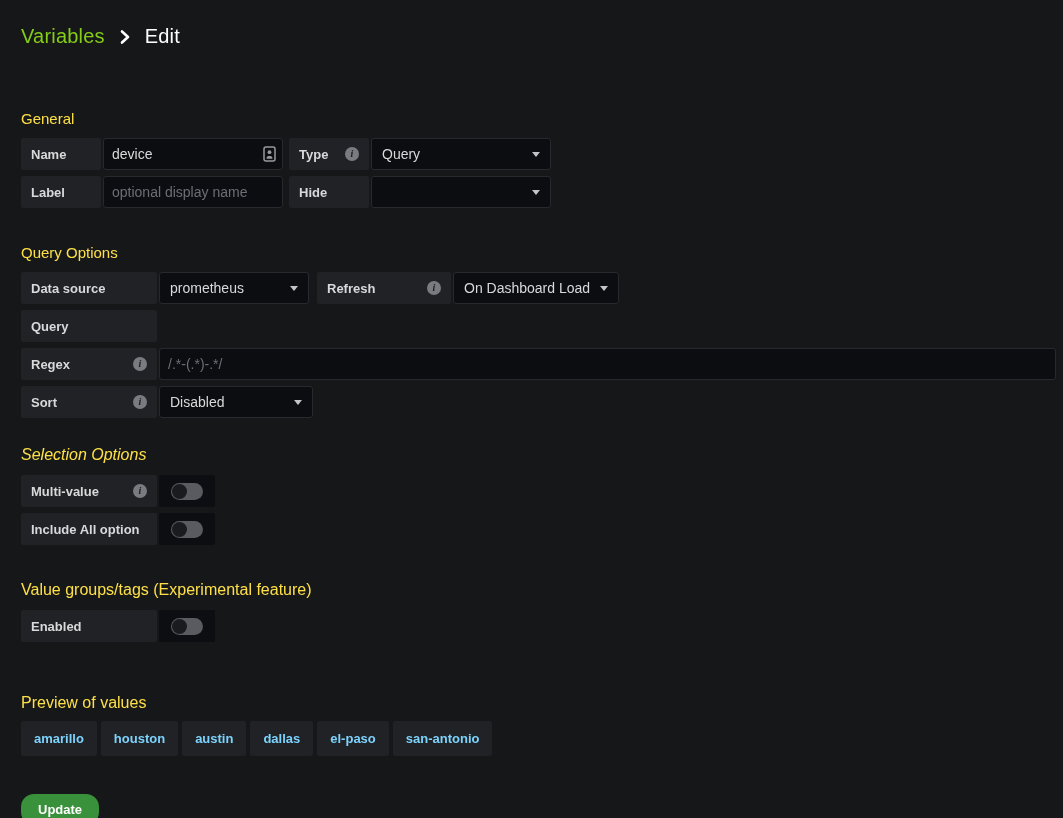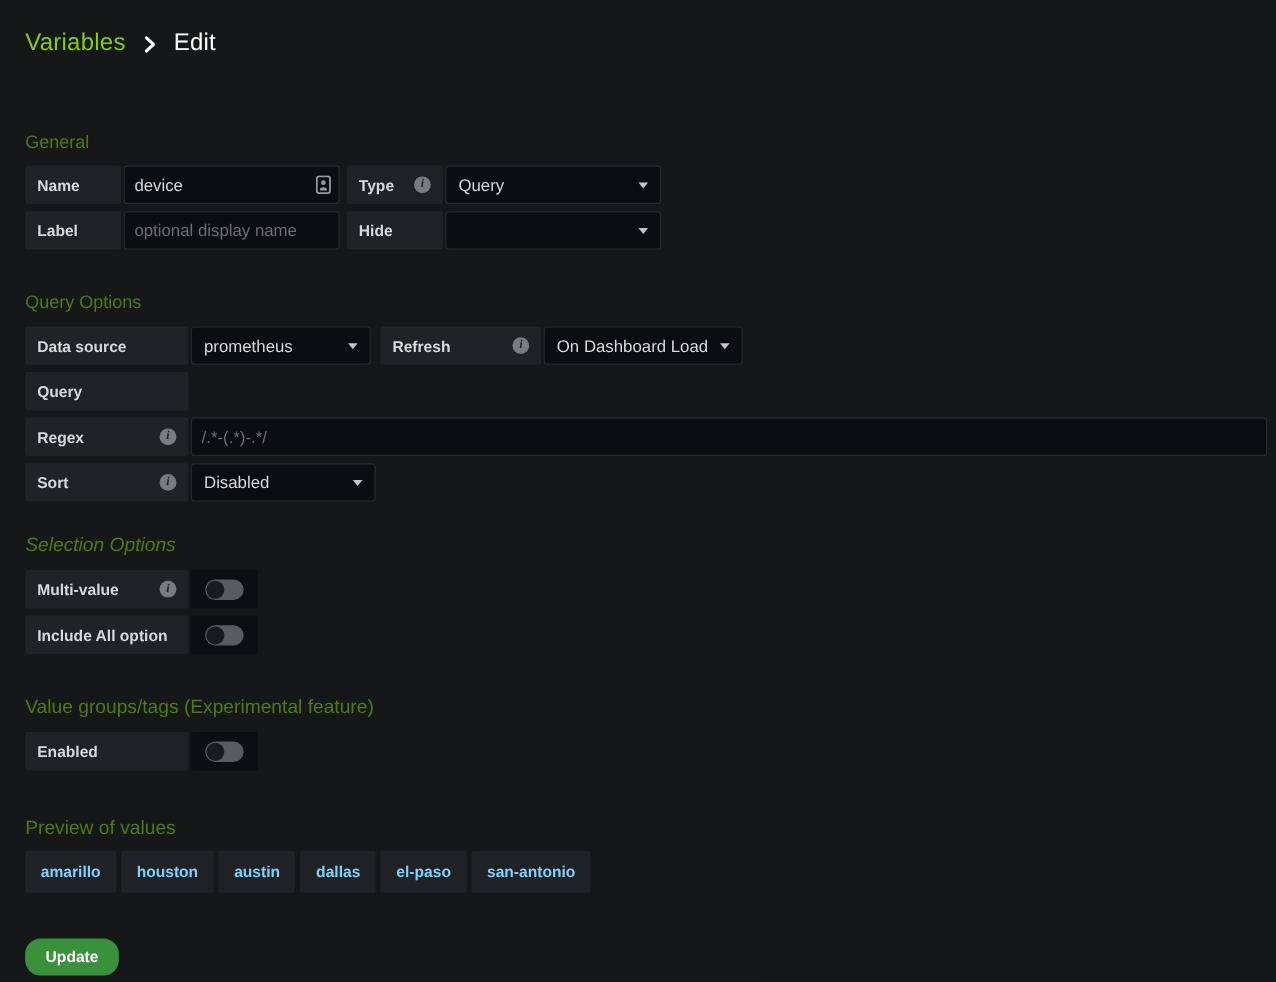--- a/index.html
+++ b/index.html
@@ -11,28 +11,28 @@
     padding: 22px 0 0 21px;
   }
 
   
   .breadcrumb { display: flex; align-items: center; height: 28px; }
   .crumb { font-size: 20px; letter-spacing: 0.2px; color: #84cc16; cursor: pointer; }
   .crumb.current { color: #ffffff; text-align: center; }
   .crumb-chevron { margin: 2px 12px 0 12px; display: inline-flex; }
 
   
-  .section-title { font-weight: 400; color: #4d7c0f; margin-bottom: 11px; }
+  .section-title { font-weight: 400; color: #fde047; margin-bottom: 11px; }
   .st-sm { font-size: 15px; }
   .st-lg { font-size: 16px; }
   .mt-general { margin-top: 60px; }
   .mt-query   { margin-top: 36px; }
   .mt-sel     { margin-top: 28px; font-style: italic; }
   .mt-vg      { margin-top: 36px; }
-  .mt-prev    { margin-top: 40px; }
+  .mt-prev    { margin-top: 52px; }
 
   
   .form-row { display: flex; align-items: stretch; height: 32px; margin-bottom: 6px; }
   .form-label {
     background: #202226;
     border-radius: 2px;
     display: flex; align-items: center; justify-content: space-between;
     padding: 0 10px;
     font-size: 13px; font-weight: 600; color: #d8d9da;
     margin-right: 2px;

